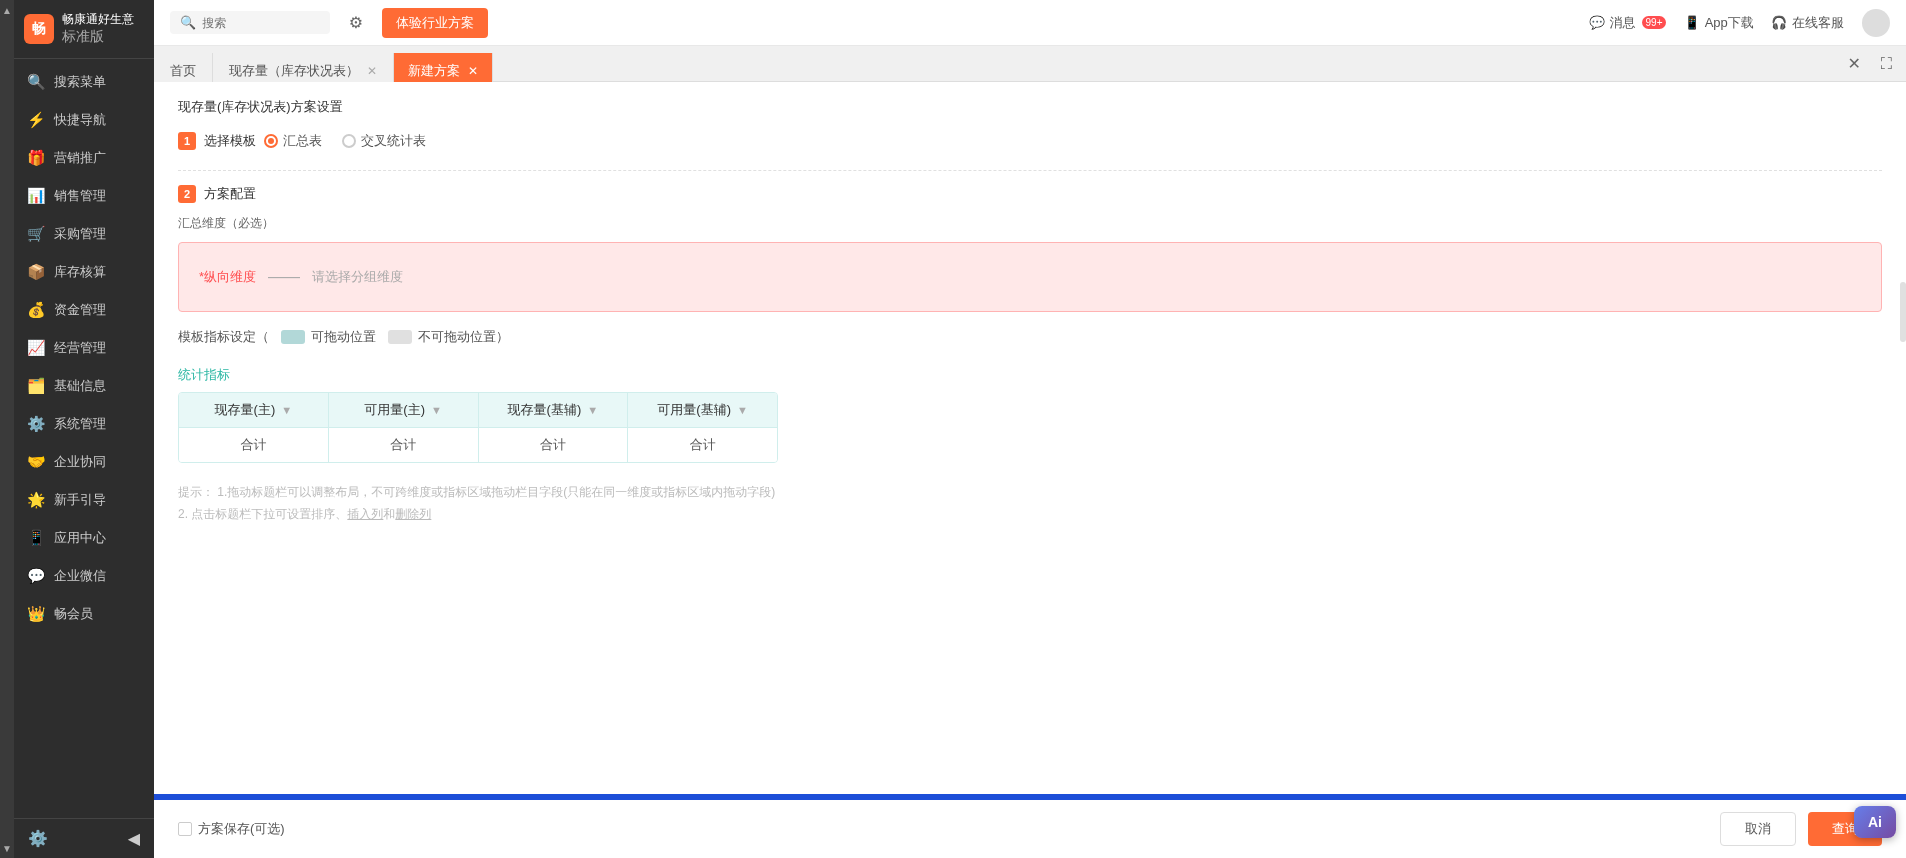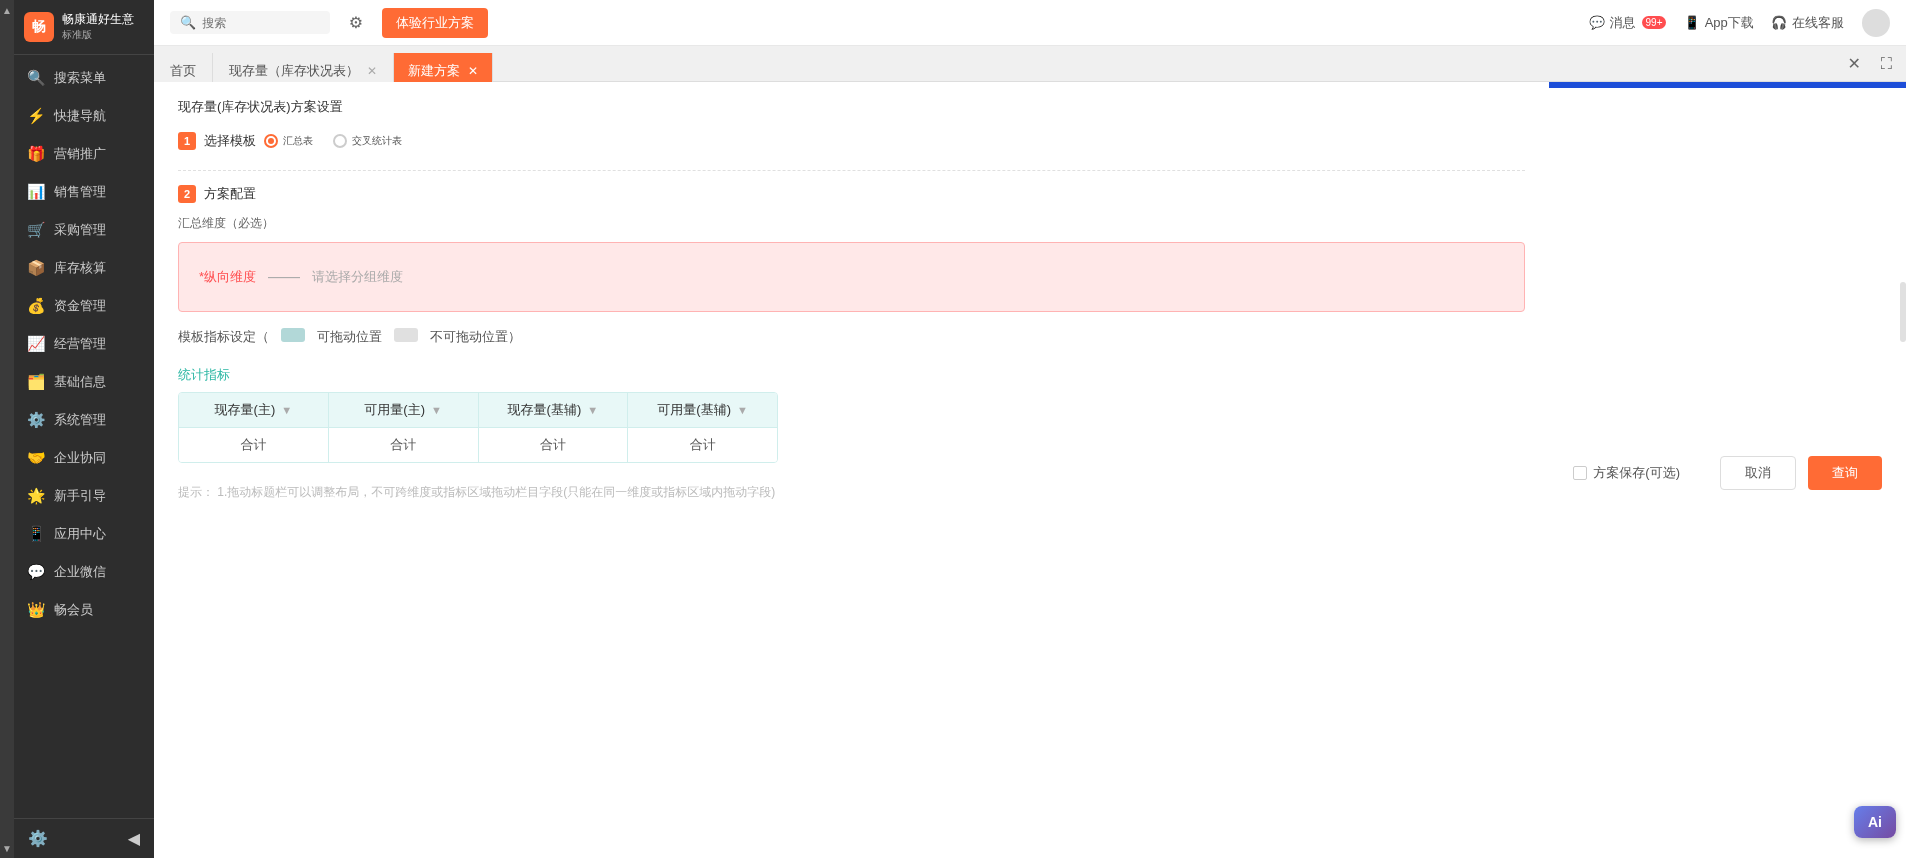--- a/index.html
+++ b/index.html
@@ -28,21 +28,21 @@
       background: #ff6b35;
       border-radius: 6px;
       display: flex;
       align-items: center;
       justify-content: center;
       color: white;
       font-weight: bold;
       font-size: 14px;
     }
     .sidebar-logo-text { font-size: 12px; color: #fff; line-height: 1.3; }
-    .sidebar-logo-tag { font-size: 10px; color: #aaa; }
+    .sidebar-logo-tag { font-size: 14px; color: #aaa; }
     .sidebar-nav { flex: 1; overflow-y: auto; padding: 4px 0; }
     .sidebar-item {
       display: flex;
       align-items: center;
       gap: 8px;
       padding: 10px 14px;
       cursor: pointer;
       color: #ccc;
       font-size: 13px;
       transition: background 0.2s;
@@ -267,21 +267,21 @@
     .radio-group {
       display: flex;
       align-items: center;
       gap: 20px;
     }
     .radio-item {
       display: flex;
       align-items: center;
       gap: 5px;
       cursor: pointer;
-      font-size: 10px;
+      font-size: 13px;
       color: #555;
     }
     .radio-circle {
       width: 14px;
       height: 14px;
       border-radius: 50%;
       border: 2px solid #ccc;
       display: flex;
       align-items: center;
       justify-content: center;
@@ -334,22 +334,22 @@
     .indicator-settings {
       display: flex;
       align-items: center;
       gap: 12px;
       margin-bottom: 20px;
       font-size: 13px;
       color: #555;
     }
     .indicator-legend {
       display: flex;
-      align-items: flex-start;
-      gap: 12px;
+      align-items: center;
+      gap: 6px;
     }
     .legend-box {
       width: 24px;
       height: 14px;
       border-radius: 3px;
     }
     .legend-box.draggable { background: #b2d8d8; }
     .legend-box.non-draggable { background: #e0e0e0; }
 
     
@@ -604,21 +604,21 @@
     <div class="tab-item tab-new">
       <span>新建方案</span>
       <span class="tab-close" style="color:#fff;">✕</span>
     </div>
     <div class="tabs-right">
       <span class="tab-action-btn">✕</span>
       <span class="tab-action-btn">⛶</span>
     </div>
   </div>
 
-  <div style="flex:1; display:flex; flex-direction:row; overflow:hidden; position:relative;">
+  <div style="flex:1; display:flex; flex-direction:column; overflow:hidden; position:relative;">
     <div class="content-area">
       <div class="content-inner">
         <div class="page-title">现存量(库存状况表)方案设置</div>
 
         <div class="step-block">
           <div class="step-header">
             <div class="step-number">1</div>
             <span class="step-title">选择模板</span>
             <div class="radio-group">
               <label class="radio-item">
@@ -693,20 +693,21 @@
                   <span class="chevron-down">▼</span>
                 </div>
                 <div class="stats-col-body">合计</div>
               </div>
             </div>
           </div>
 
           
           <div class="hint-box">
             <div>提示：   1.拖动标题栏可以调整布局，不可跨维度或指标区域拖动栏目字段(只能在同一维度或指标区域内拖动字段)</div>
+            <div>         2. 点击标题栏下拉可设置排序、<span class="hint-link">插入列</span>和<span class="hint-link">删除列</span></div>
           </div>
         </div>
       </div>
     </div>
 
     <div class="content-footer">
       <div class="save-option">
         <div class="checkbox-box"></div>
         <span>方案保存(可选)</span>
       </div>

